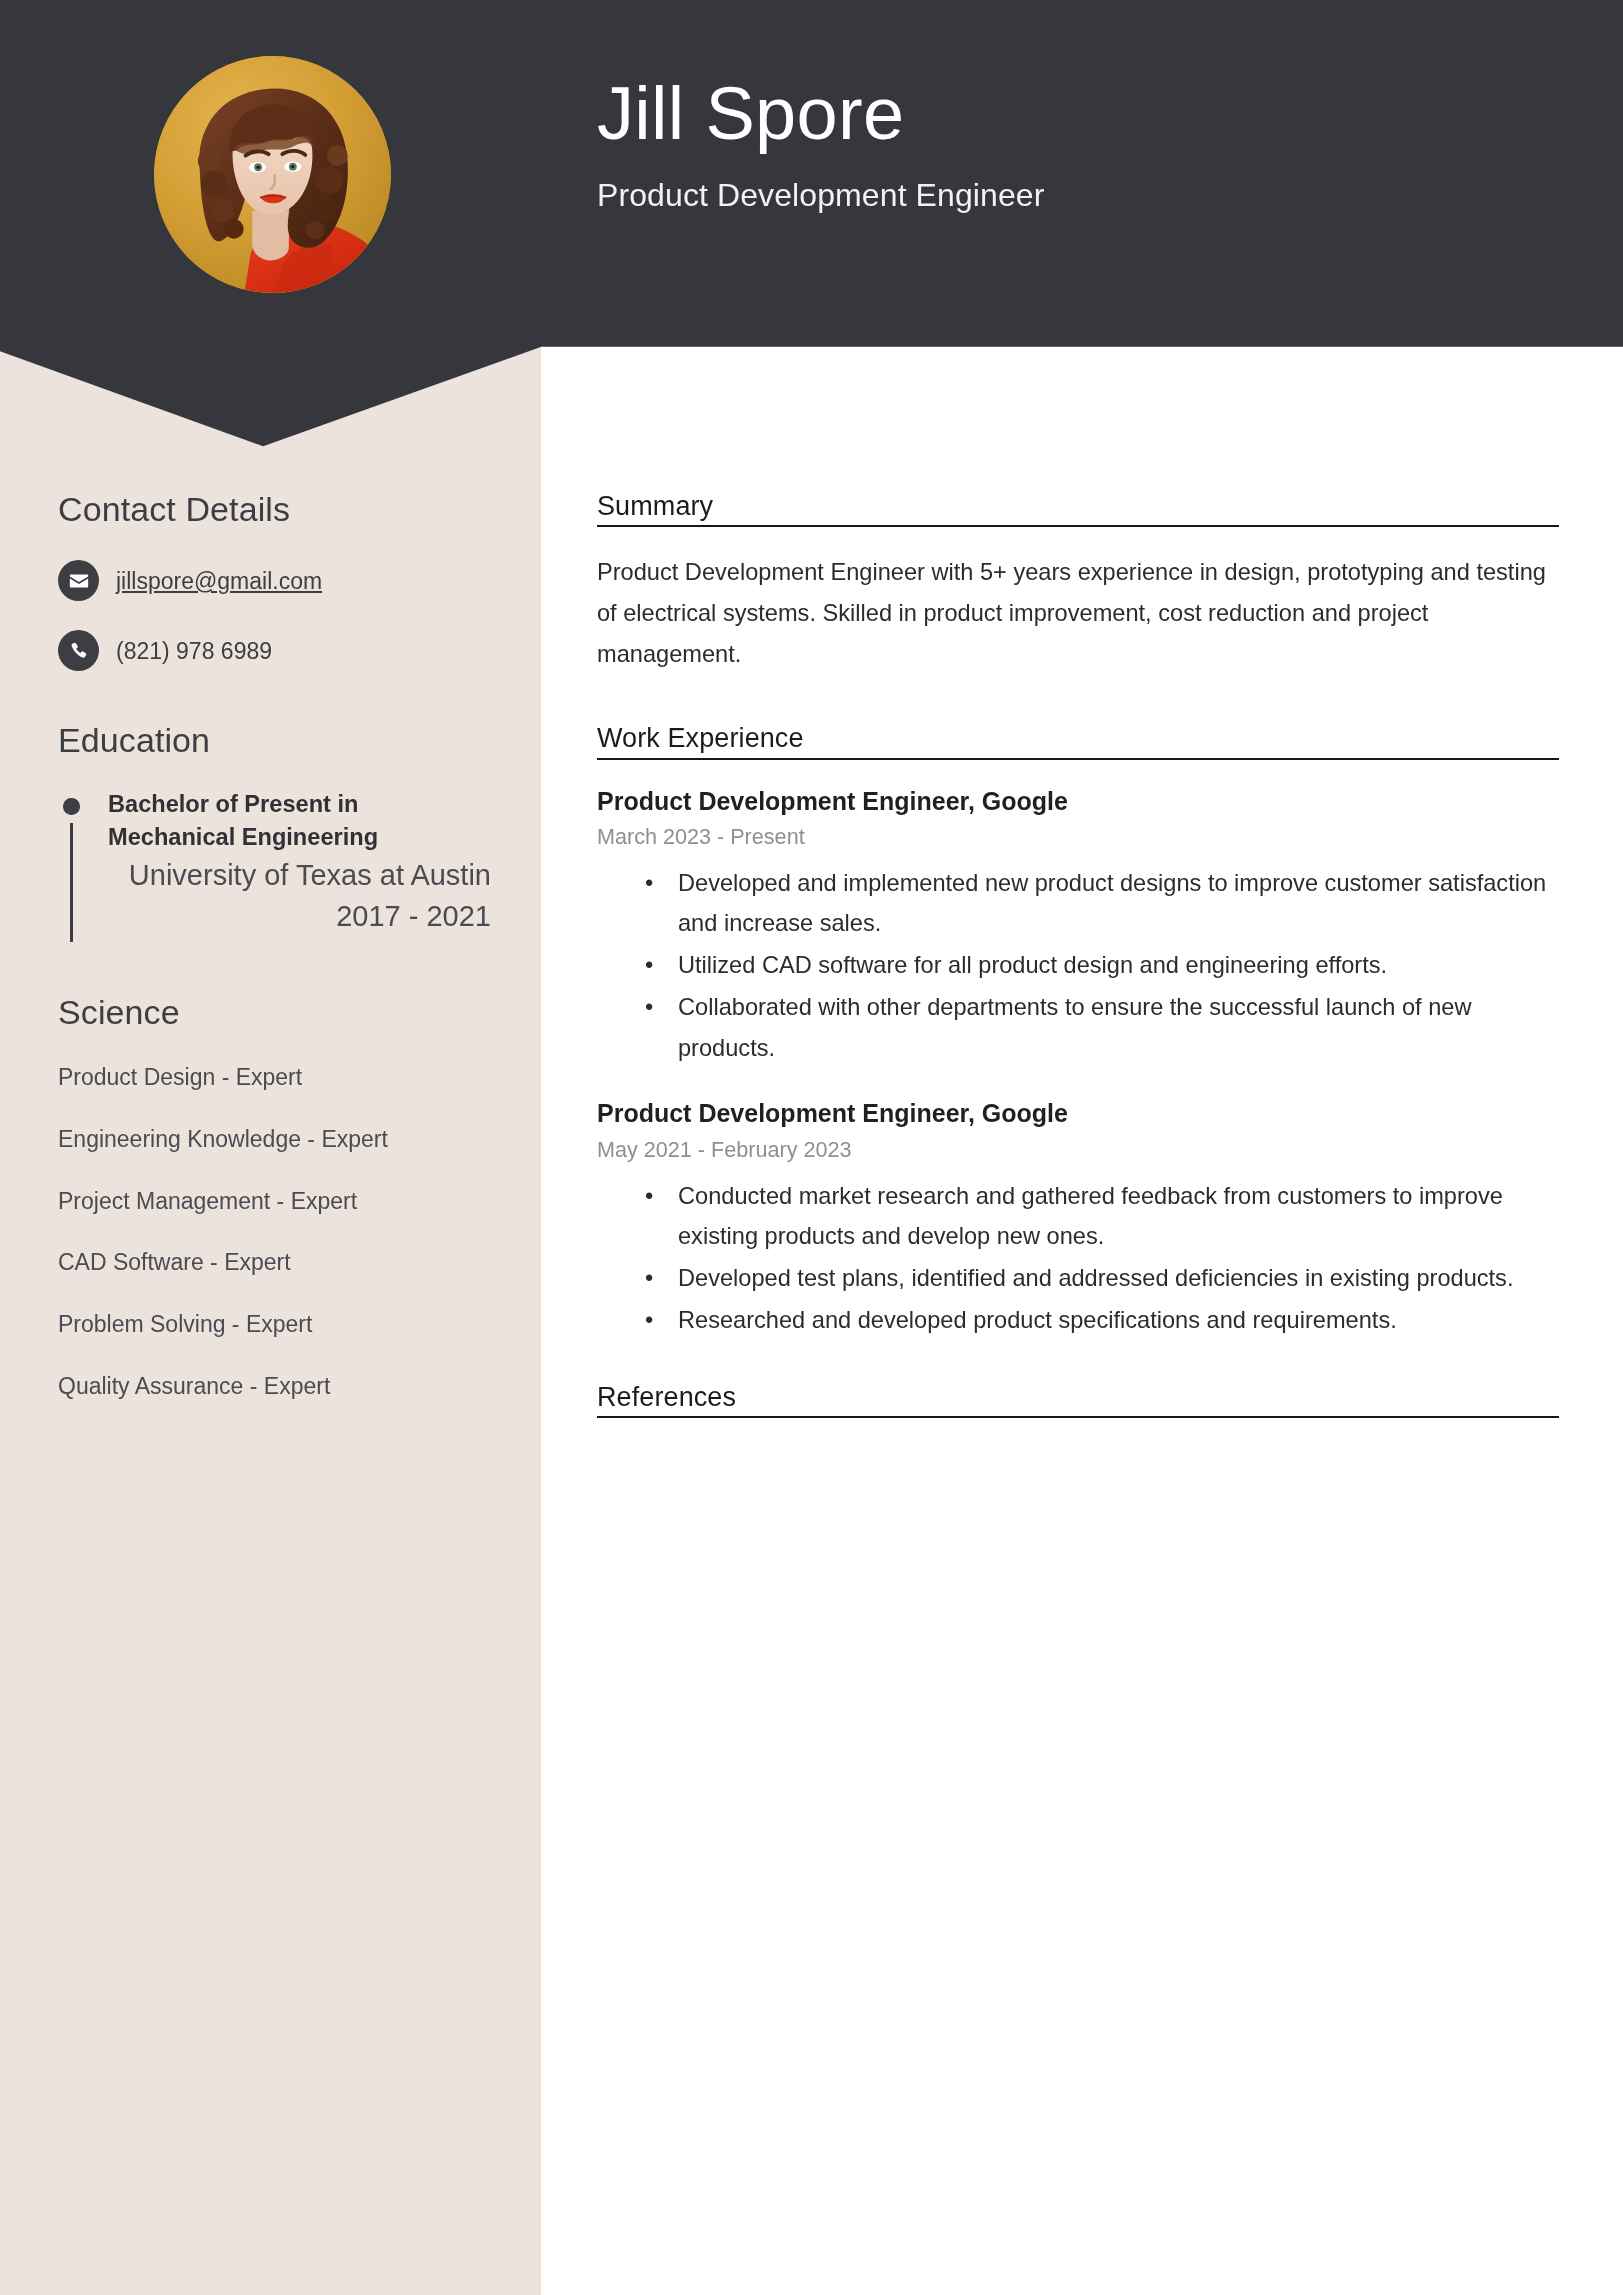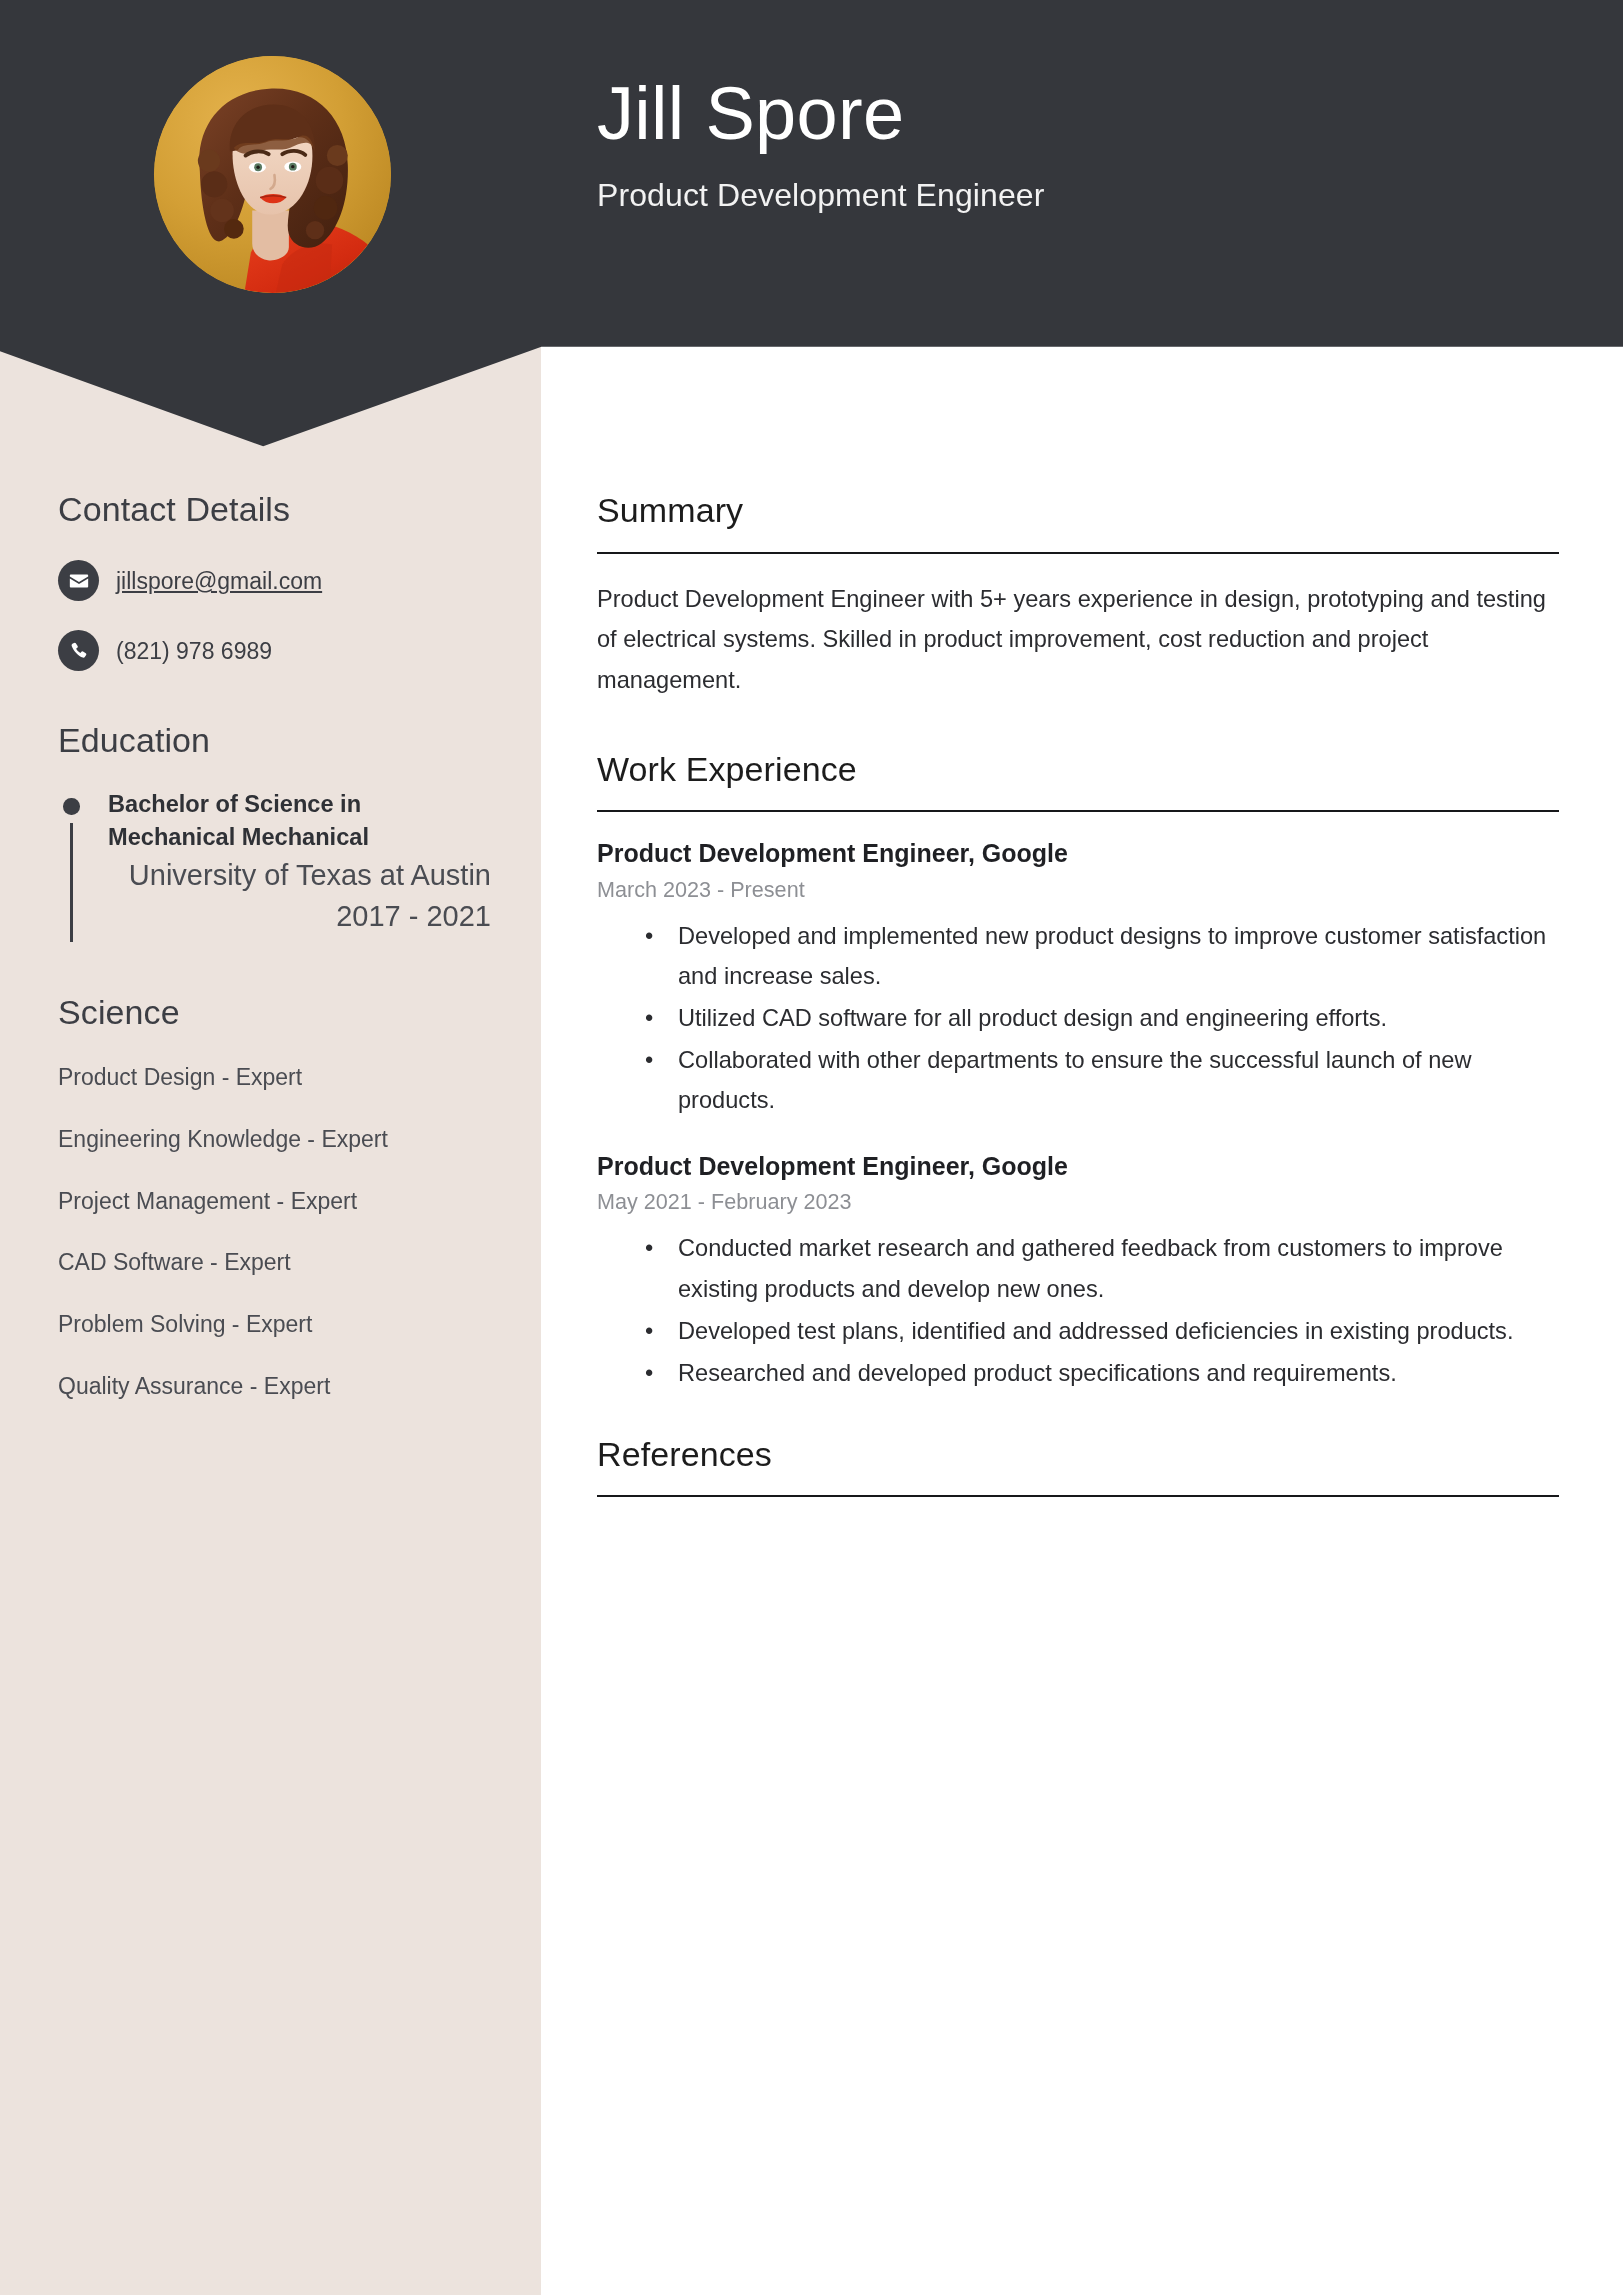--- a/index.html
+++ b/index.html
@@ -112,23 +112,23 @@
     margin-top:29px;
   }
 
   
   .main {
     position:absolute; left:597px; top:490px;
     width:962px;
   }
   .sec { margin-bottom:0; }
   .sec-heading {
-    font-size:34px; font-weight:400; color:#1c1c1c;
+    font-size:27px; font-weight:400; color:#1c1c1c;
     letter-spacing:0.1px; line-height:1.2;
-    padding-bottom:21px;
+    padding-bottom:3px;
     border-bottom:2.6px solid #17181a;
   }
   .sec-body { margin-top:25px; }
   .para {
     font-size:23.6px; line-height:1.72; color:#2b2c30;
   }
 
   .job { margin-top:29px; }
   .job:first-child { margin-top:0; }
   .job-role {
@@ -271,21 +271,21 @@
 
 
       </div>
     </div>
 
     <div class="edu-block">
       <div class="side-heading">Education</div>
       <div class="edu-entry">
         <span class="edu-bullet"></span>
         <span class="edu-line"></span>
-        <div class="edu-degree">Bachelor of Science in Mechanical Mechanical</div>
+        <div class="edu-degree">Bachelor of Present in Mechanical Engineering</div>
         <div class="edu-school">University of Texas at Austin</div>
         <div class="edu-dates">2017 - 2021</div>
       </div>
     </div>
 
     <div class="skills-block">
       <div class="side-heading">Science</div>
       <div class="skill-item">Product Design - Expert</div>
       <div class="skill-item">Engineering Knowledge - Expert</div>
       <div class="skill-item">Project Management - Expert</div>

